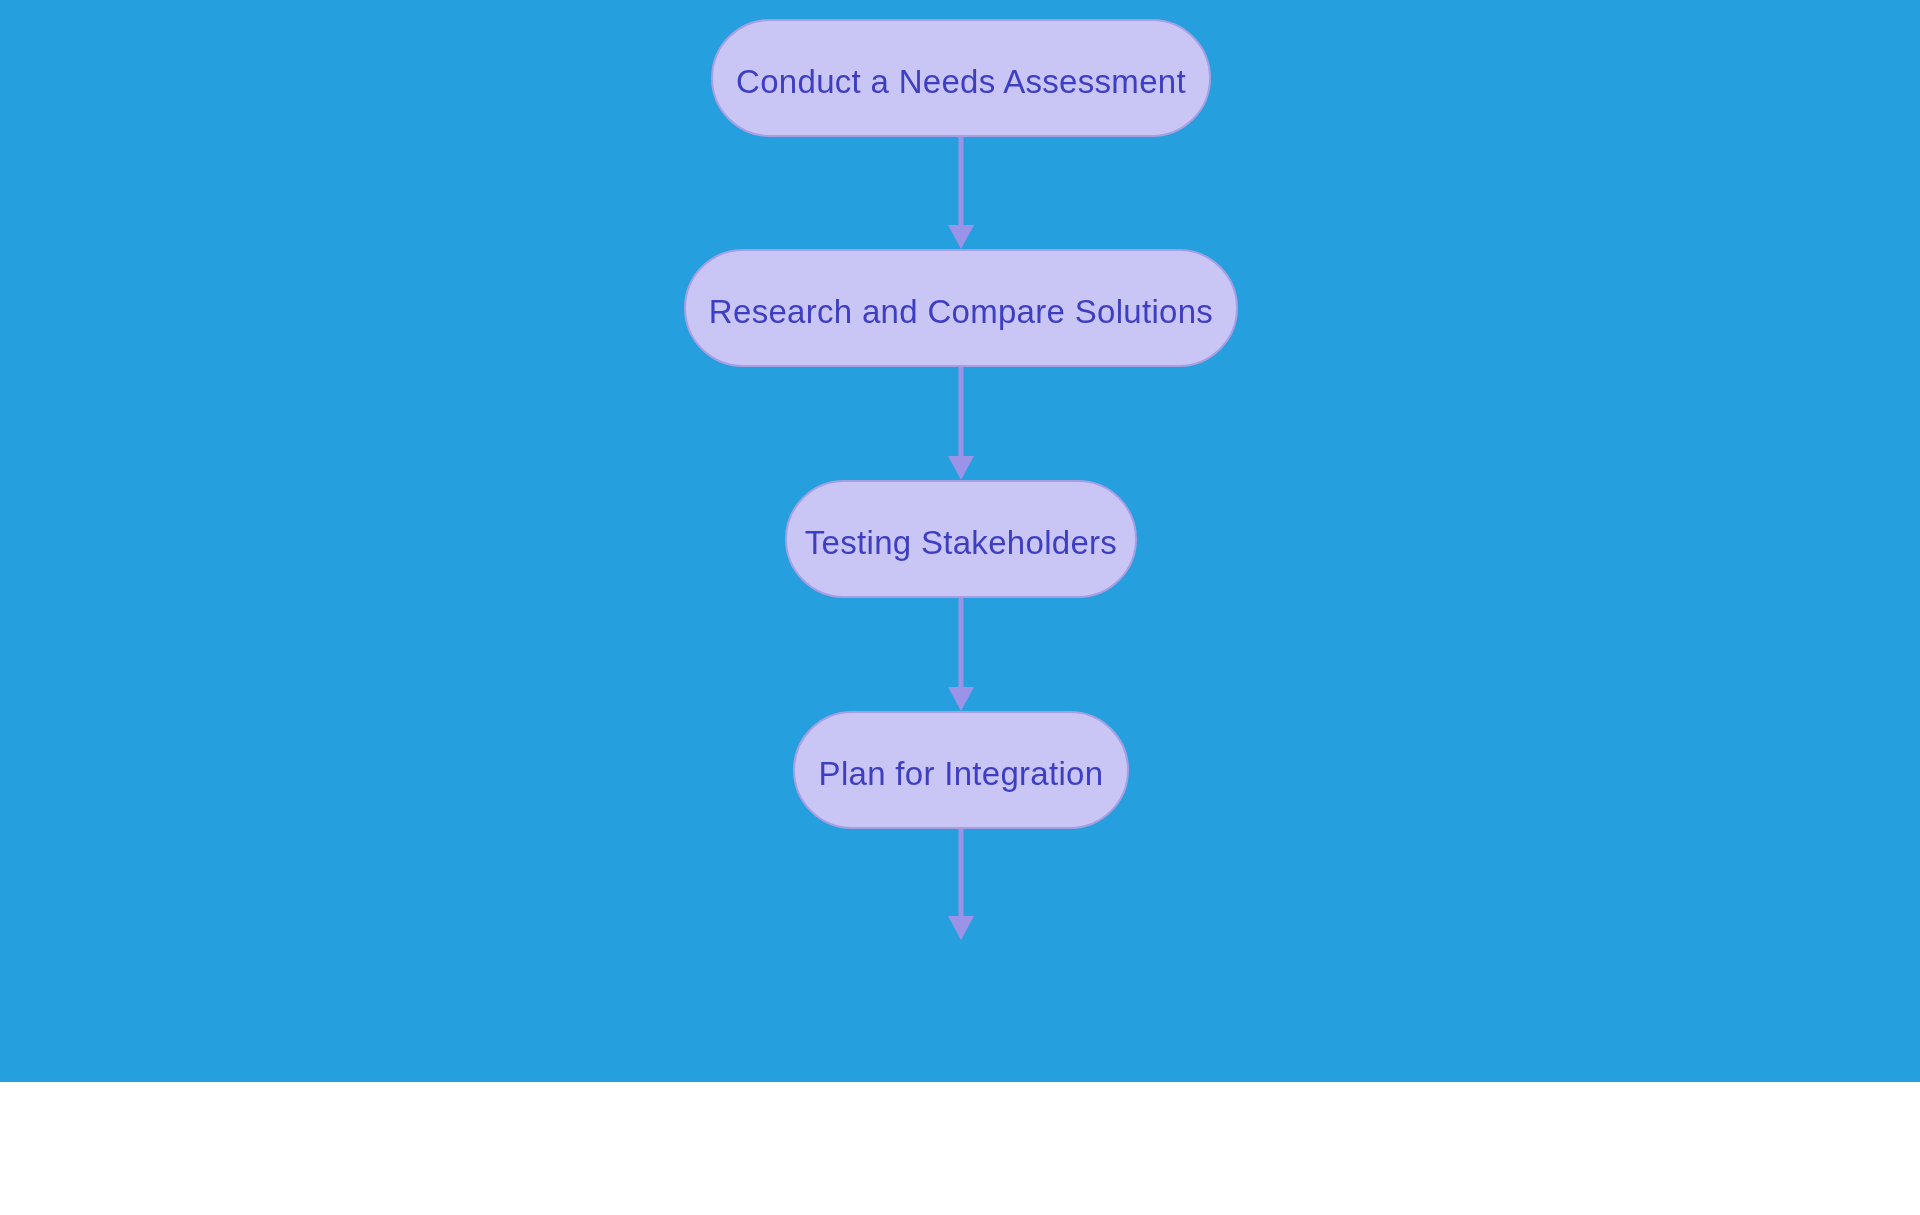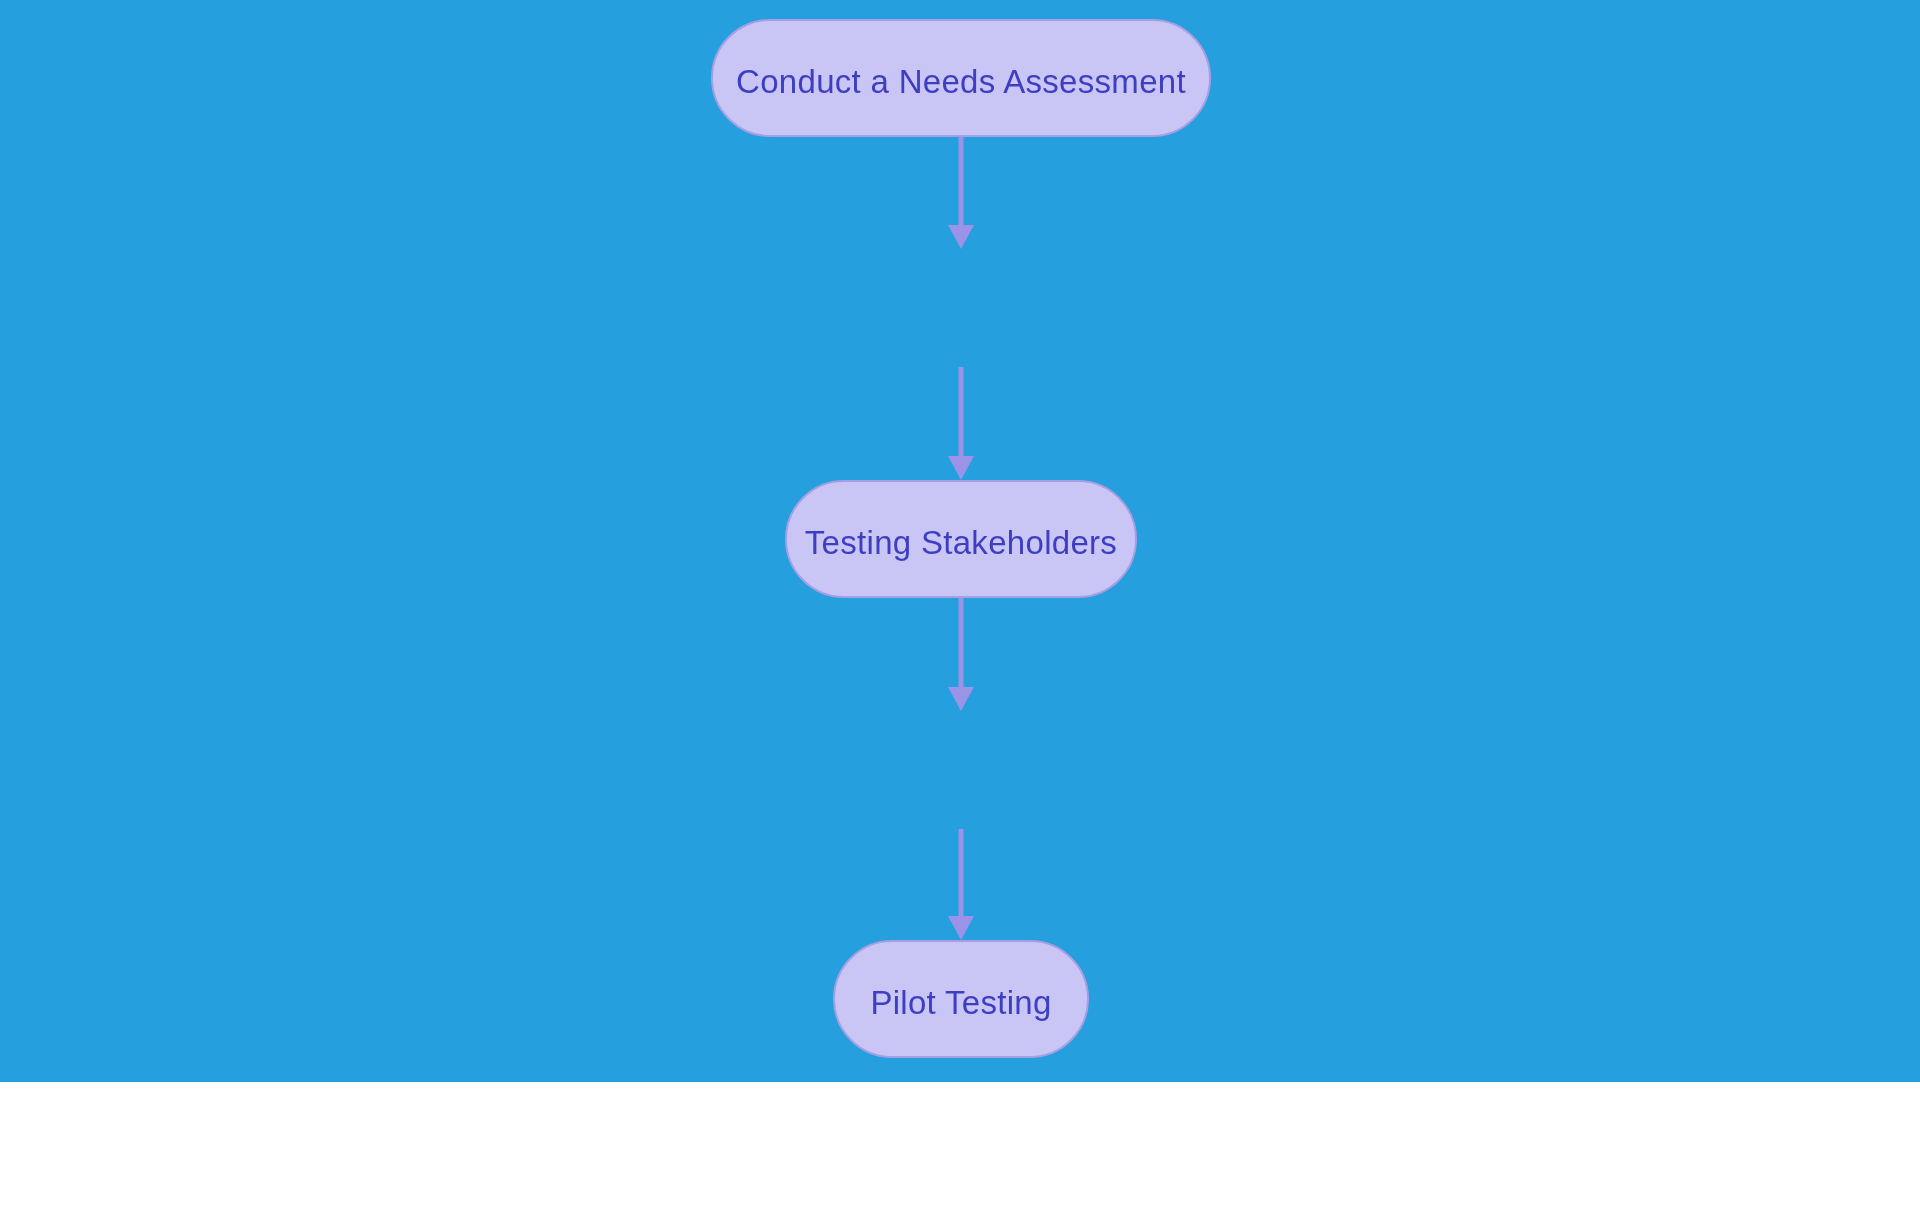--- a/index.html
+++ b/index.html
@@ -64,44 +64,47 @@
 
     <div class="flow-node node-1">
       <span>Conduct a Needs Assessment</span>
     </div>
 
     <svg class="arrow arrow-1" viewBox="0 0 28 112" width="28" height="112" xmlns="http://www.w3.org/2000/svg">
       <line x1="14" y1="0" x2="14" y2="90" stroke="#9A93E8" stroke-width="5"></line>
       <polygon points="1,88 27,88 14,112" fill="#9A93E8"></polygon>
     </svg>
 
+    <div class="flow-node node-2">
+      <span>Research and Compare Solutions</span>
+    </div>
 
     <svg class="arrow arrow-2" viewBox="0 0 28 113" width="28" height="113" xmlns="http://www.w3.org/2000/svg">
       <line x1="14" y1="0" x2="14" y2="91" stroke="#9A93E8" stroke-width="5"></line>
       <polygon points="1,89 27,89 14,113" fill="#9A93E8"></polygon>
     </svg>
 
     <div class="flow-node node-3">
       <span>Testing Stakeholders</span>
     </div>
 
     <svg class="arrow arrow-3" viewBox="0 0 28 113" width="28" height="113" xmlns="http://www.w3.org/2000/svg">
       <line x1="14" y1="0" x2="14" y2="91" stroke="#9A93E8" stroke-width="5"></line>
       <polygon points="1,89 27,89 14,113" fill="#9A93E8"></polygon>
     </svg>
 
+    <div class="flow-node node-4">
+      <span>Plan for Integration</span>
+    </div>
 
     <svg class="arrow arrow-4" viewBox="0 0 28 111" width="28" height="111" xmlns="http://www.w3.org/2000/svg">
       <line x1="14" y1="0" x2="14" y2="89" stroke="#9A93E8" stroke-width="5"></line>
       <polygon points="1,87 27,87 14,111" fill="#9A93E8"></polygon>
     </svg>
 
-    <div class="flow-node node-5">
-      <span>Pilot Testing</span>
-    </div>
 
   </div>
 
   <div class="footer">
     
   </div>
 
 </div>
 
 </body></html>

